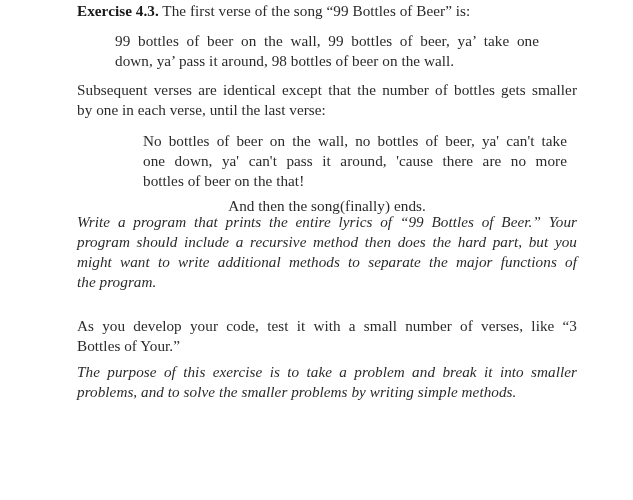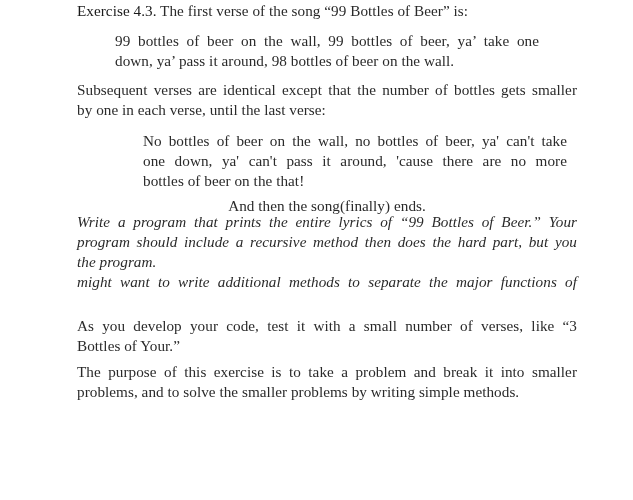--- a/index.html
+++ b/index.html
@@ -42,21 +42,21 @@
       position: absolute;
       left: 0;
       width: 500px;
     }
     .quote {
       position: absolute;
       left: 38px;
       width: 424px;
     }
     .bold {
-      font-weight: normal;
+      font-weight: bold;
       color: #1a1a1a;
     }
   </style>
 </head>
 <body>
 
 <div class="page">
 
   <div class="para" style="top:1px;">
     <span class="line">
@@ -81,27 +81,27 @@
     <span class="line justify last">bottles of beer on the that!</span>
   </div>
 
   <div class="para" style="top:196px;text-align:center;">
     <span class="line">And then the song(finally) ends.</span>
   </div>
 
   <div class="para" style="top:212px;font-style:italic;">
     <span class="line justify">Write a program that prints the entire lyrics of “99 Bottles of Beer.”  Your</span>
     <span class="line justify">program should include a recursive method then does the hard part, but you</span>
+    <span class="line justify">might want to write additional methods to separate the major functions of</span>
     <span class="line justify last">the program.</span>
-    <span class="line justify">might want to write additional methods to separate the major functions of</span>
   </div>
 
   <div class="para" style="top:316px;">
     <span class="line justify">As you develop your code, test it with a small number of verses, like “3</span>
     <span class="line justify last">Bottles of Your.”</span>
   </div>
 
-  <div class="para" style="top:362px;">
+  <div class="para" style="top:362px;font-style:italic;">
     <span class="line justify">The purpose of this exercise is to take a problem and break it into smaller</span>
     <span class="line justify last">problems, and to solve the smaller problems by writing simple methods.</span>
   </div>
 
 </div>
 
 </body></html>

